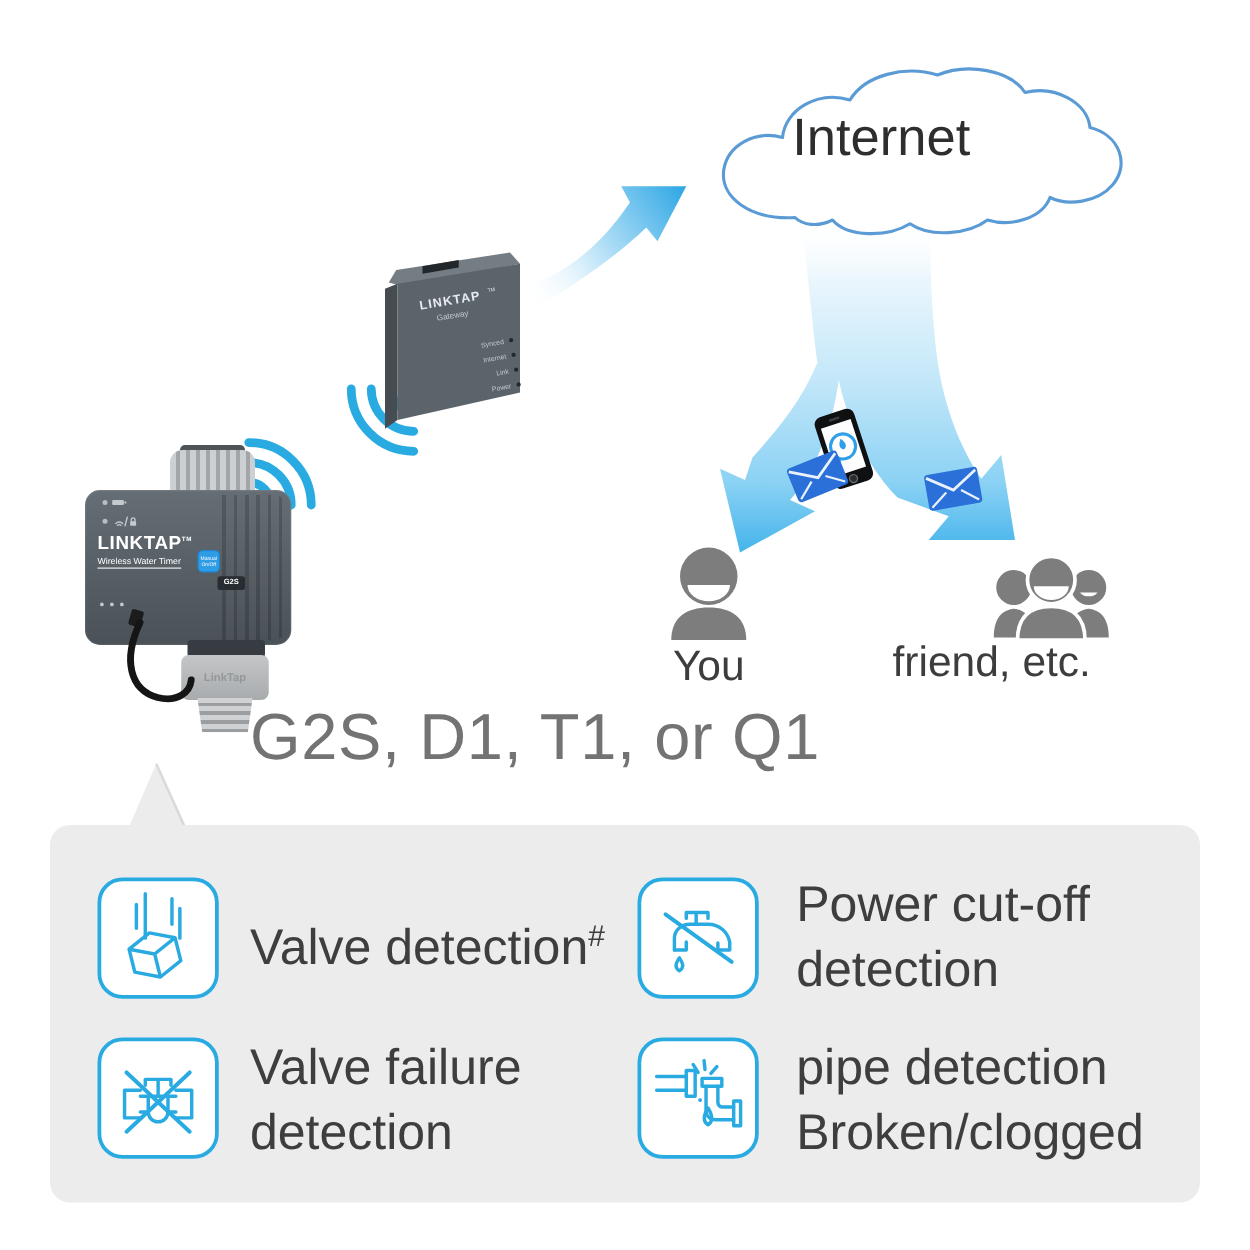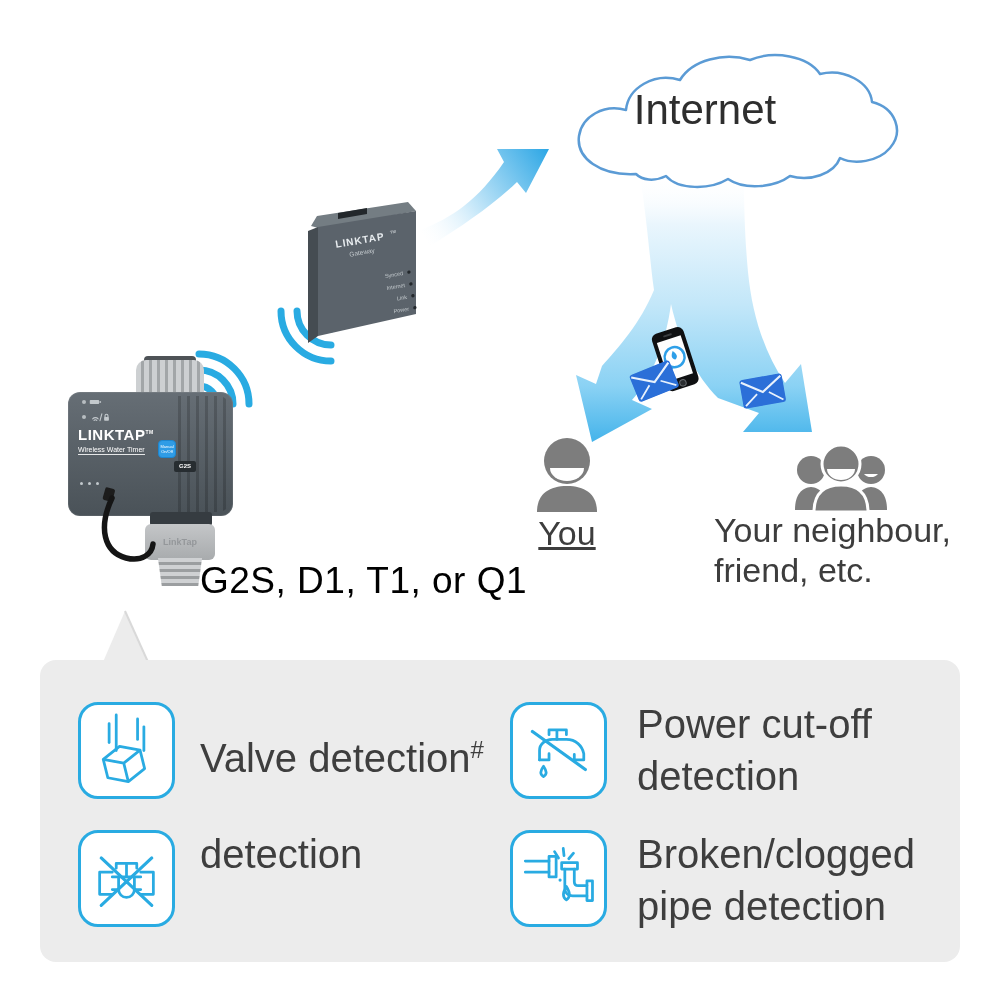--- a/index.html
+++ b/index.html
@@ -1,22 +1,22 @@
 <!DOCTYPE html>
 <html><head>
 <meta charset="utf-8">
 <style>
   html,body{margin:0;padding:0;background:#fff;}
   .canvas{position:relative;width:1000px;height:1000px;background:#fff;overflow:hidden;
           font-family:"Liberation Sans",sans-serif;color:#3d3d3d;}
   .abs{position:absolute;}
   .overlay{position:absolute;left:0;top:0;width:1000px;height:1000px;}
   .cloud-label{left:610px;top:86px;width:190px;text-align:center;font-size:42px;color:#2e2e2e;}
-  .caption{left:200px;top:560px;font-size:37px;color:#000000;letter-spacing:0.5px;}
-  .you-label{left:531px;top:514px;width:72px;text-align:center;font-size:34px;text-decoration:underline;}
+  .caption{left:200px;top:560px;font-size:52px;color:#737373;letter-spacing:0.5px;}
+  .you-label{left:531px;top:514px;width:72px;text-align:center;font-size:34px;}
   .others-label{left:714px;top:510px;font-size:34px;line-height:40px;}
   
   .timer{left:68px;top:356px;width:167px;height:232px;}
   .t-cap{left:76px;top:0;width:52px;height:12px;background:#4e5357;border-radius:4px;}
   .t-swivel{left:68px;top:4px;width:68px;height:46px;border-radius:10px 10px 6px 6px;
             background:repeating-linear-gradient(90deg,#cdd0d2 0 5px,#a2a6a8 5px 8px);}
   .t-collar1{left:76px;top:48px;width:52px;height:14px;background:#d4d6d8;}
   .t-body{left:0;top:36px;width:165px;height:124px;border-radius:12px;
           background:linear-gradient(180deg,#666e75,#4a5258);box-shadow:inset 0 0 0 1px rgba(255,255,255,.08);}
   .t-ribs{left:104px;top:40px;width:57px;height:116px;border-radius:0 10px 10px 0;
@@ -200,21 +200,20 @@
       <path d="M1 74 C1 58 8 52 17 51 C26 52 33 58 33 74 Z"></path>
       <circle cx="77" cy="34" r="14"></circle>
       <path d="M61 74 C61 58 68 52 77 51 C86 52 93 58 93 74 Z"></path>
     </g>
     <path d="M70 38 a8 6 0 0 0 14 0 Z" fill="#fff"></path>
     <circle cx="47" cy="28" r="19" fill="#7d7d7d" stroke="#fff" stroke-width="3"></circle>
     <path d="M33 33 a14 11 0 0 0 28 0 Z" fill="#fff"></path>
     <path d="M20 76 C20 56 32 49 47 49 C62 49 74 56 74 76 Z" fill="#7d7d7d" stroke="#fff" stroke-width="3"></path>
   </svg>
   <div class="abs others-label">
-    <div>Your neighbour,</div>
     <div>friend, etc.</div>
   </div>
 
   <div class="abs panel"></div>
 
   <div class="abs tile" style="left:78px;top:702px;">
     <svg viewBox="0 0 100 100">
       <g stroke="#29ABE2" stroke-width="3.5" stroke-linecap="round" fill="none">
         <path d="M28 16 V40"></path>
           <path d="M37 5 V50"></path>
@@ -251,34 +250,35 @@
         <path d="M32 48 H40 M32 64 H40"></path>
       <path d="M68 42 H84 V70 H68"></path>
         <path d="M68 48 H60 M68 64 H60"></path>
       <path d="M40 48 V64 M60 48 V64 M40 48 H60"></path>
       <path d="M40 64 A10 10 0 0 0 60 64"></path>
       <path d="M50 48 V33 M37 31 H63 M37 31 V37 M63 31 V37"></path>
       <path d="M18 24 L82 84 M82 24 L18 84" stroke-width="4"></path>
     </svg>
   </div>
   <div class="abs feat" style="left:200px;top:828px;">
+    <div>Valve failure</div>
     <div>detection</div>
   </div>
 
   <div class="abs tile" style="left:510px;top:830px;">
     <svg viewBox="0 0 100 100" fill="none" stroke="#29ABE2" stroke-width="3.5" stroke-linecap="round" stroke-linejoin="round">
       <path d="M8 28 H38 M8 42 H38"></path>
       <rect x="38" y="22" width="9" height="26"></rect>
       <path d="M50 24 L45 16 M57 21 L56 12 M63 25 L69 18"></path>
       <rect x="54" y="30" width="20" height="8"></rect>
       <path d="M58 38 V62 C58 68 62 72 68 72 H86"></path>
       <path d="M70 38 V54 C70 57 72 59 75 59 H86"></path>
       <rect x="86" y="53" width="7" height="25"></rect>
       <circle cx="52" cy="52" r="2" fill="#29ABE2" stroke="none"></circle>
       <path d="M60 60 C55 68 55 74 60 77 C65 74 65 68 60 60 Z"></path>
     </svg>
   </div>
   <div class="abs feat" style="left:637px;top:828px;">
+    <div>pipe detection</div>
     <div>Broken/clogged</div>
-    <div>pipe detection</div>
   </div>
 
 </div>
 
 </body></html>

